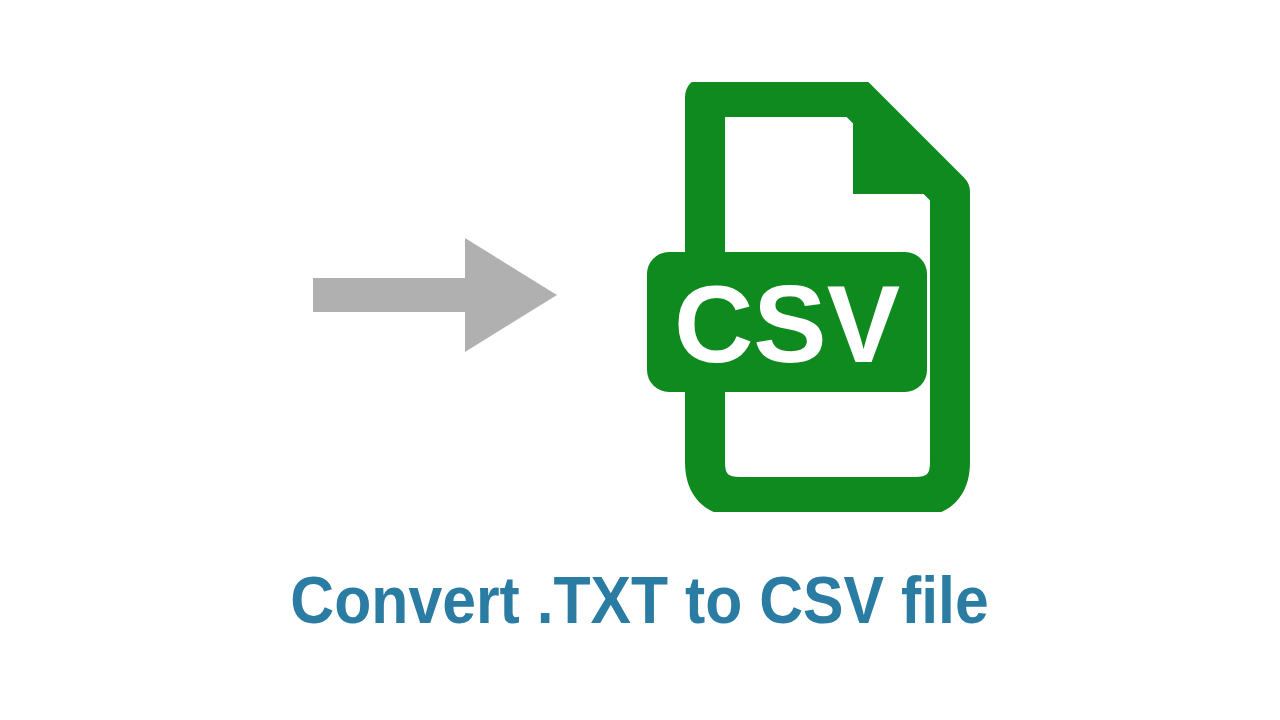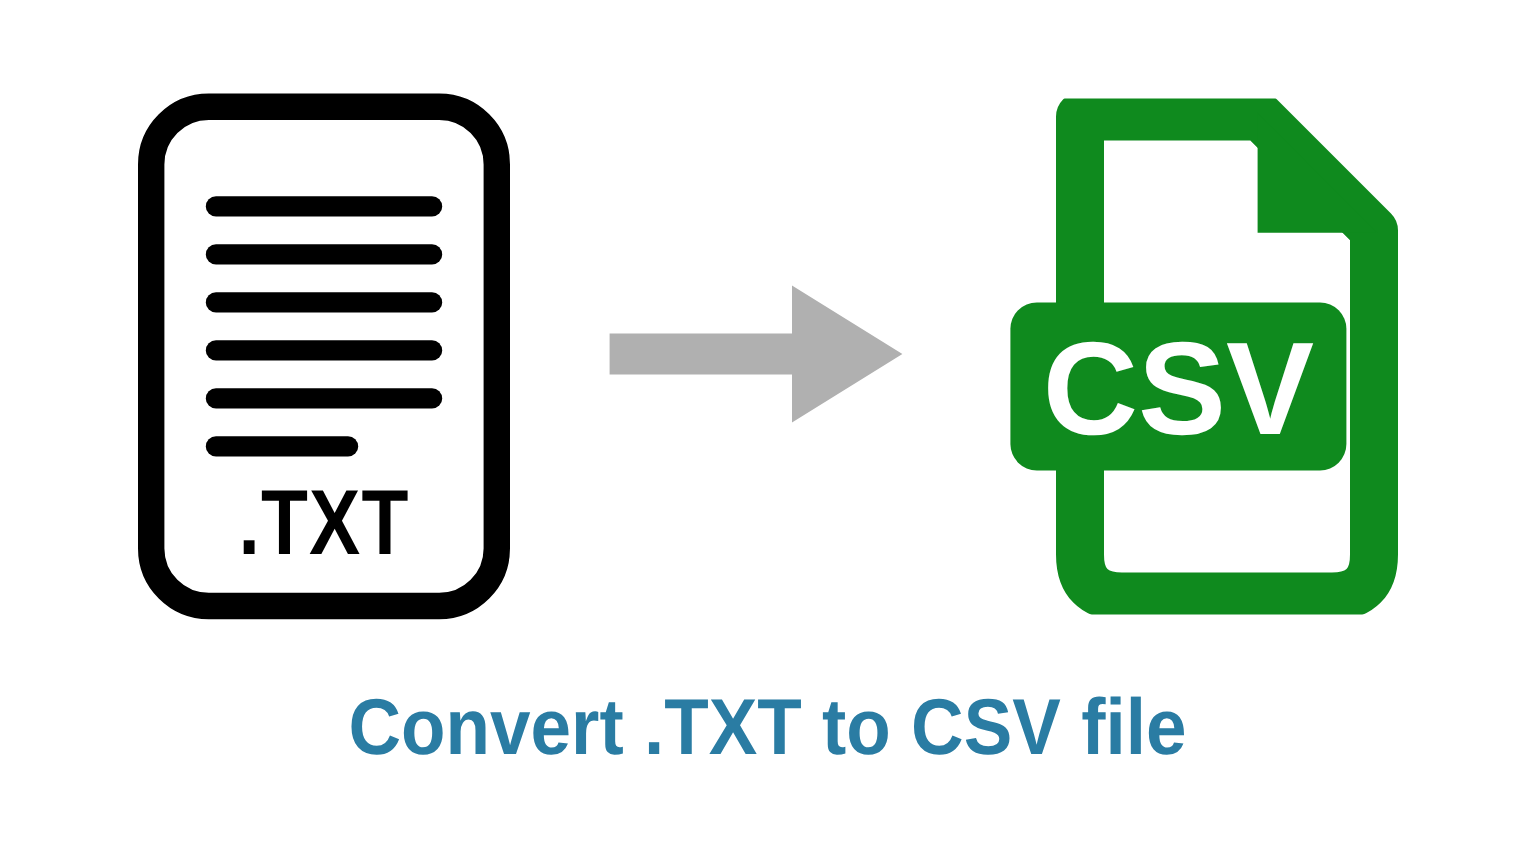--- a/index.html
+++ b/index.html
@@ -60,34 +60,20 @@
       letter-spacing: 0px;
       margin-top: 10px;
       transform: scaleX(0.92);
     }
   </style>
 </head>
 <body>
 
 <div class="icons-row">
 
-  <div class="txt-file-icon">
-    <svg viewBox="0 0 320 440" width="320" height="440">
-
-      <rect x="16" y="12" width="288" height="416" rx="48" ry="48" fill="none" stroke="#000" stroke-width="22"></rect>
-
-      <line x1="70" y1="95" x2="250" y2="95" stroke="#000" stroke-width="17" stroke-linecap="round"></line>
-      <line x1="70" y1="135" x2="250" y2="135" stroke="#000" stroke-width="17" stroke-linecap="round"></line>
-      <line x1="70" y1="175" x2="250" y2="175" stroke="#000" stroke-width="17" stroke-linecap="round"></line>
-      <line x1="70" y1="215" x2="250" y2="215" stroke="#000" stroke-width="17" stroke-linecap="round"></line>
-      <line x1="70" y1="255" x2="250" y2="255" stroke="#000" stroke-width="17" stroke-linecap="round"></line>
-      <line x1="70" y1="295" x2="180" y2="295" stroke="#000" stroke-width="17" stroke-linecap="round"></line>
-    </svg>
-    <div class="txt-label">.TXT</div>
-  </div>
 
   <div>
     <svg class="arrow-icon" viewBox="0 0 260 130" width="260" height="130">
       <path d="M 8 48 L 160 48 L 160 8 L 252 65 L 160 122 L 160 82 L 8 82 Z" fill="#b0b0b0"></path>
     </svg>
   </div>
 
   <div class="csv-file-icon">
     <svg viewBox="0 0 340 430" width="340" height="430">
 

